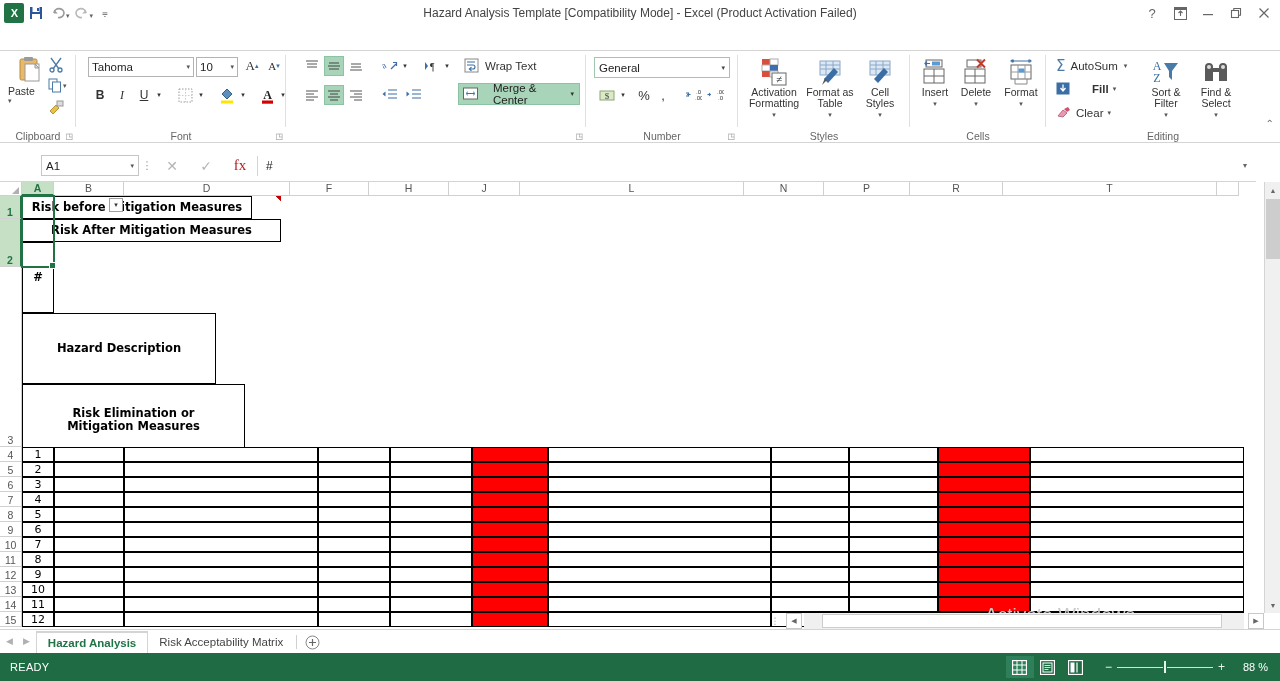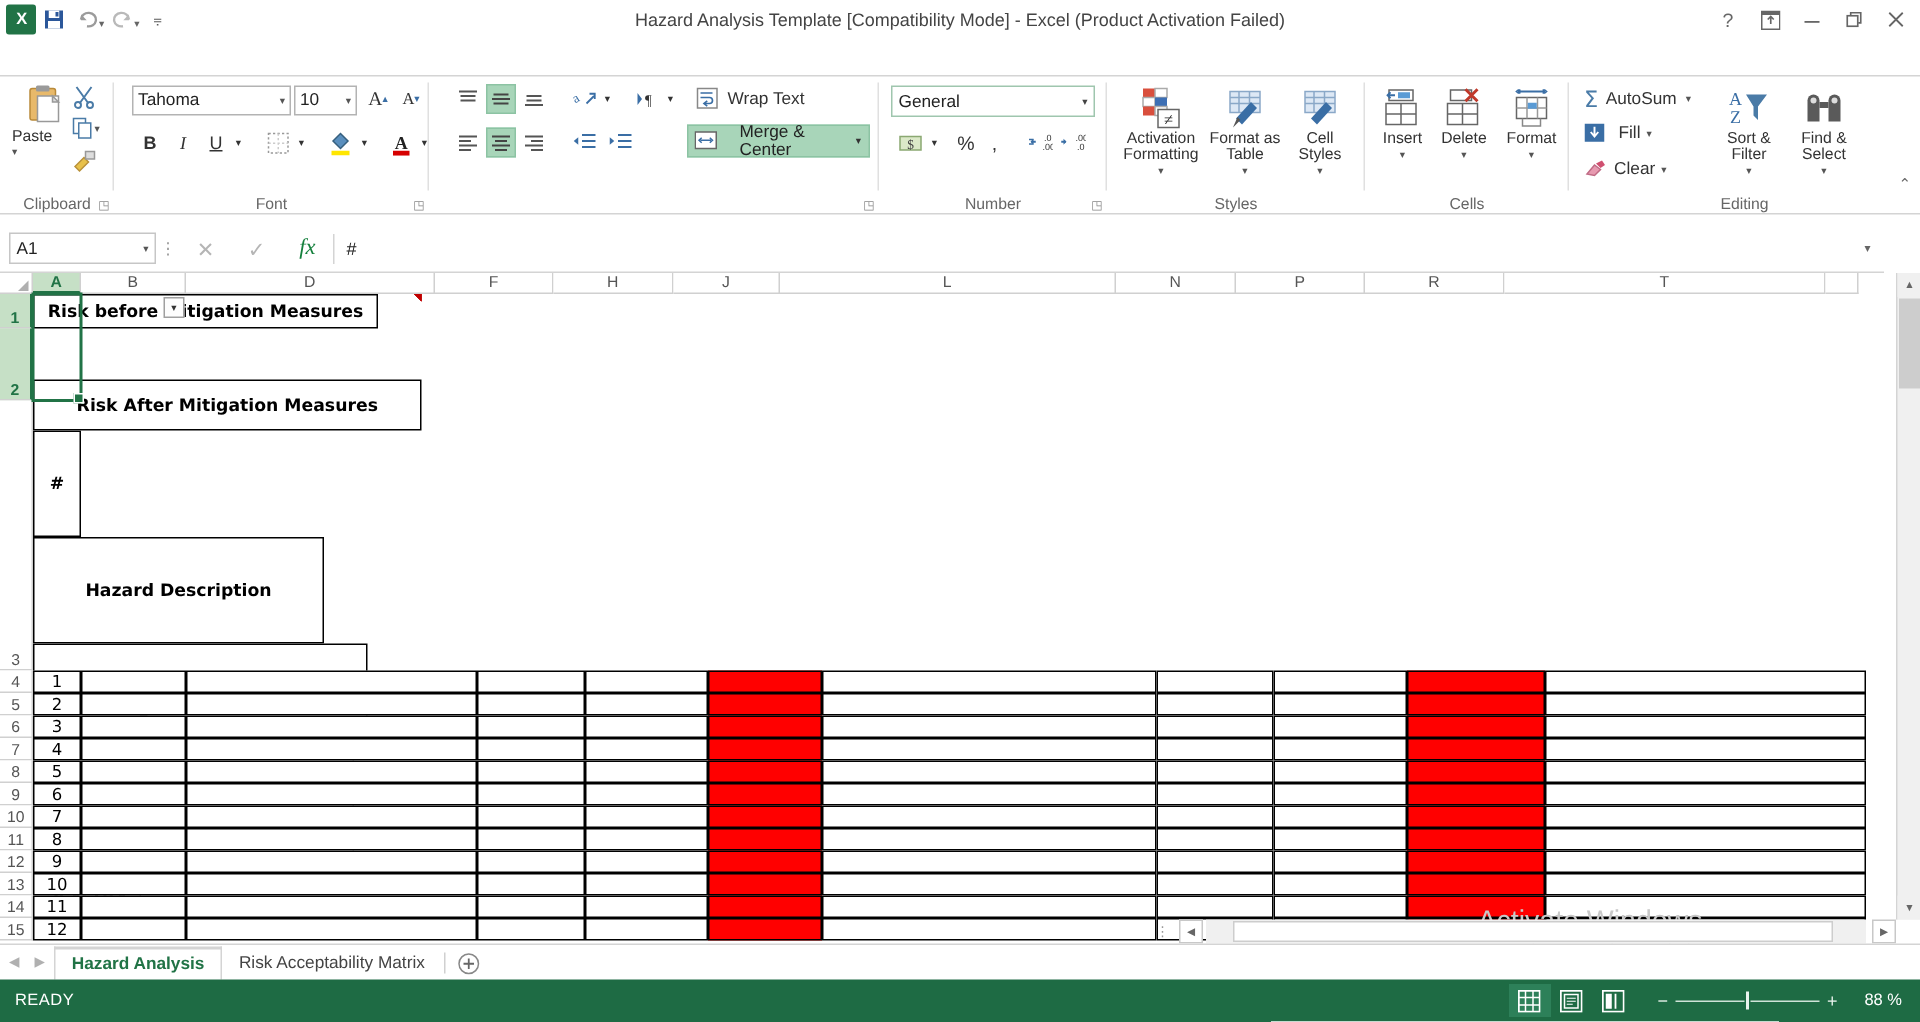--- a/index.html
+++ b/index.html
@@ -79,31 +79,31 @@
   
   .numbox { position:absolute; border:1px solid #9fc6ae; background:#fff; height:21px;
      font-size:11.5px; color:#222; padding:0 4px; display:flex; align-items:center; }
 
   .bigbtn { position:absolute; width:62px; text-align:center; font-size:10.5px; color:#333; line-height:11px;}
   .bigbtn .gi { height:32px; display:flex; align-items:flex-end; justify-content:center; }
 
   
   .formulabar {
     position:absolute; left:0; top:150px; width:1256px; height:32px;
-    background:#fff; border-bottom:1px solid #d4d4d4; display:flex; align-items:center;
+    background:#fff; border-bottom:1px solid #d4d4d4; display:flex; align-items:center;padding-left:35px;
   }
   .namebox {
     margin-left:6px; width:98px; height:21px; border:1px solid #c6c6c6; background:#fff;
     font-size:11.5px; display:flex; align-items:center; padding:0 4px; color:#222;
   }
   .namebox .dd { margin-left:auto; font-size:7px; color:#555; }
   .fb-dots { width:16px; text-align:center; color:#999; font-size:11px; }
   .fb-btn { width:34px; height:22px; display:flex; align-items:center; justify-content:center;
      font-size:14px; color:#b5b5b5; }
-  .fb-fx { font-style:italic; font-family:"Liberation Serif",serif; font-size:15px; color:#15803d; }
+  .fb-fx { font-family:"Liberation Serif",serif; font-size:15px; color:#b91c1c; }
   .fb-sep { width:1px; height:20px; background:#d4d4d4; }
   .fb-input { flex:1; height:22px; display:flex; align-items:center; padding-left:8px;
      font-size:12px; color:#222; }
   .fb-expand { width:22px; text-align:center; color:#666; font-size:8px; }
 
   
   .gridwrap { position:absolute; left:0; top:182px; width:1280px; height:447px; background:#fff;
      overflow:hidden; }
   .corner { position:absolute; left:0; top:0; width:22px; height:14px; background:#fff;
      border-right:1px solid #d0d0d0; border-bottom:1px solid #d0d0d0; }
@@ -559,21 +559,21 @@
         <span style="padding-left:5px;font-size:11.5px;">AutoSum</span>
         <span class="caret" style="padding-left:6px;">▾</span>
       </div>
       <div class="mini" style="left:10px; top:31px;">
         <span>
             <svg width="14" height="13" viewBox="0 0 14 13">
               <rect x="0.5" y="0.5" width="13" height="12" fill="#3a6ea5"></rect>
               <path d="M7 2.5 L7 8 M4.5 6 L7 9 L9.5 6" stroke="#fff" stroke-width="1.3" fill="none"></path>
             </svg>
           </span>
-        <span style="padding-left:9px;font-size:11.5px;">Fill</span>
+        <span style="padding-left:22px;font-size:11.5px;font-weight:bold;">Fill</span>
         <span class="caret" style="padding-left:4px;">▾</span>
       </div>
       <div class="mini" style="left:10px; top:55px;">
         <span>
             <svg width="15" height="13" viewBox="0 0 15 13">
               <path d="M2 10 L7 4 L11 7 L7 11 Z" fill="#e79ab0" stroke="#c06b85"></path>
               <path d="M8 3 L12 1 L14 4 L11 6 Z" fill="#d05070"></path>
             </svg>
           </span>
         <span style="padding-left:5px;font-size:11.5px;">Clear</span>
@@ -660,21 +660,21 @@
       <div class="rowhead" style="height:15px;">11</div>
       <div class="rowhead" style="height:15px;">12</div>
       <div class="rowhead" style="height:15px;">13</div>
       <div class="rowhead" style="height:15px;">14</div>
       <div class="rowhead" style="height:15px;">15</div>
     </div>
 
     <div class="cells">
 
       <div class="hdrcell" style="left:296px; top:0; width:230px; height:23px;">Risk before Mitigation Measures<span class="comment-tri"></span></div>
-      <div class="hdrcell" style="left:749px; top:0; width:259px; height:34px;margin-top:34px;">Risk After Mitigation Measures<span class="comment-tri"></span></div>
+      <div class="hdrcell" style="left:749px; top:0; width:259px; height:23px;">Risk After Mitigation Measures<span class="comment-tri"></span></div>
 
       <div class="hdrcell" style="left:0; top:0; width:32px; height:71px; border-color:#000;">#</div>
       <div class="hdrcell" style="left:102px; top:0; width:194px; height:71px;">Hazard Description</div>
       <div class="hdrcell" style="left:526px; top:0; width:223px; height:71px; white-space:pre-line;">Risk Elimination or
 Mitigation Measures<span class="comment-tri"></span></div>
       <div class="hdrcell" style="left:1008px; top:0; width:214px; height:71px;">Verification Data to Submit to AST</div>
 
       <div class="hdrcell" style="left:296px; top:23px; width:72px; height:48px;">Severity<span class="comment-tri"></span></div>
 
       <div id="blank-rows">

